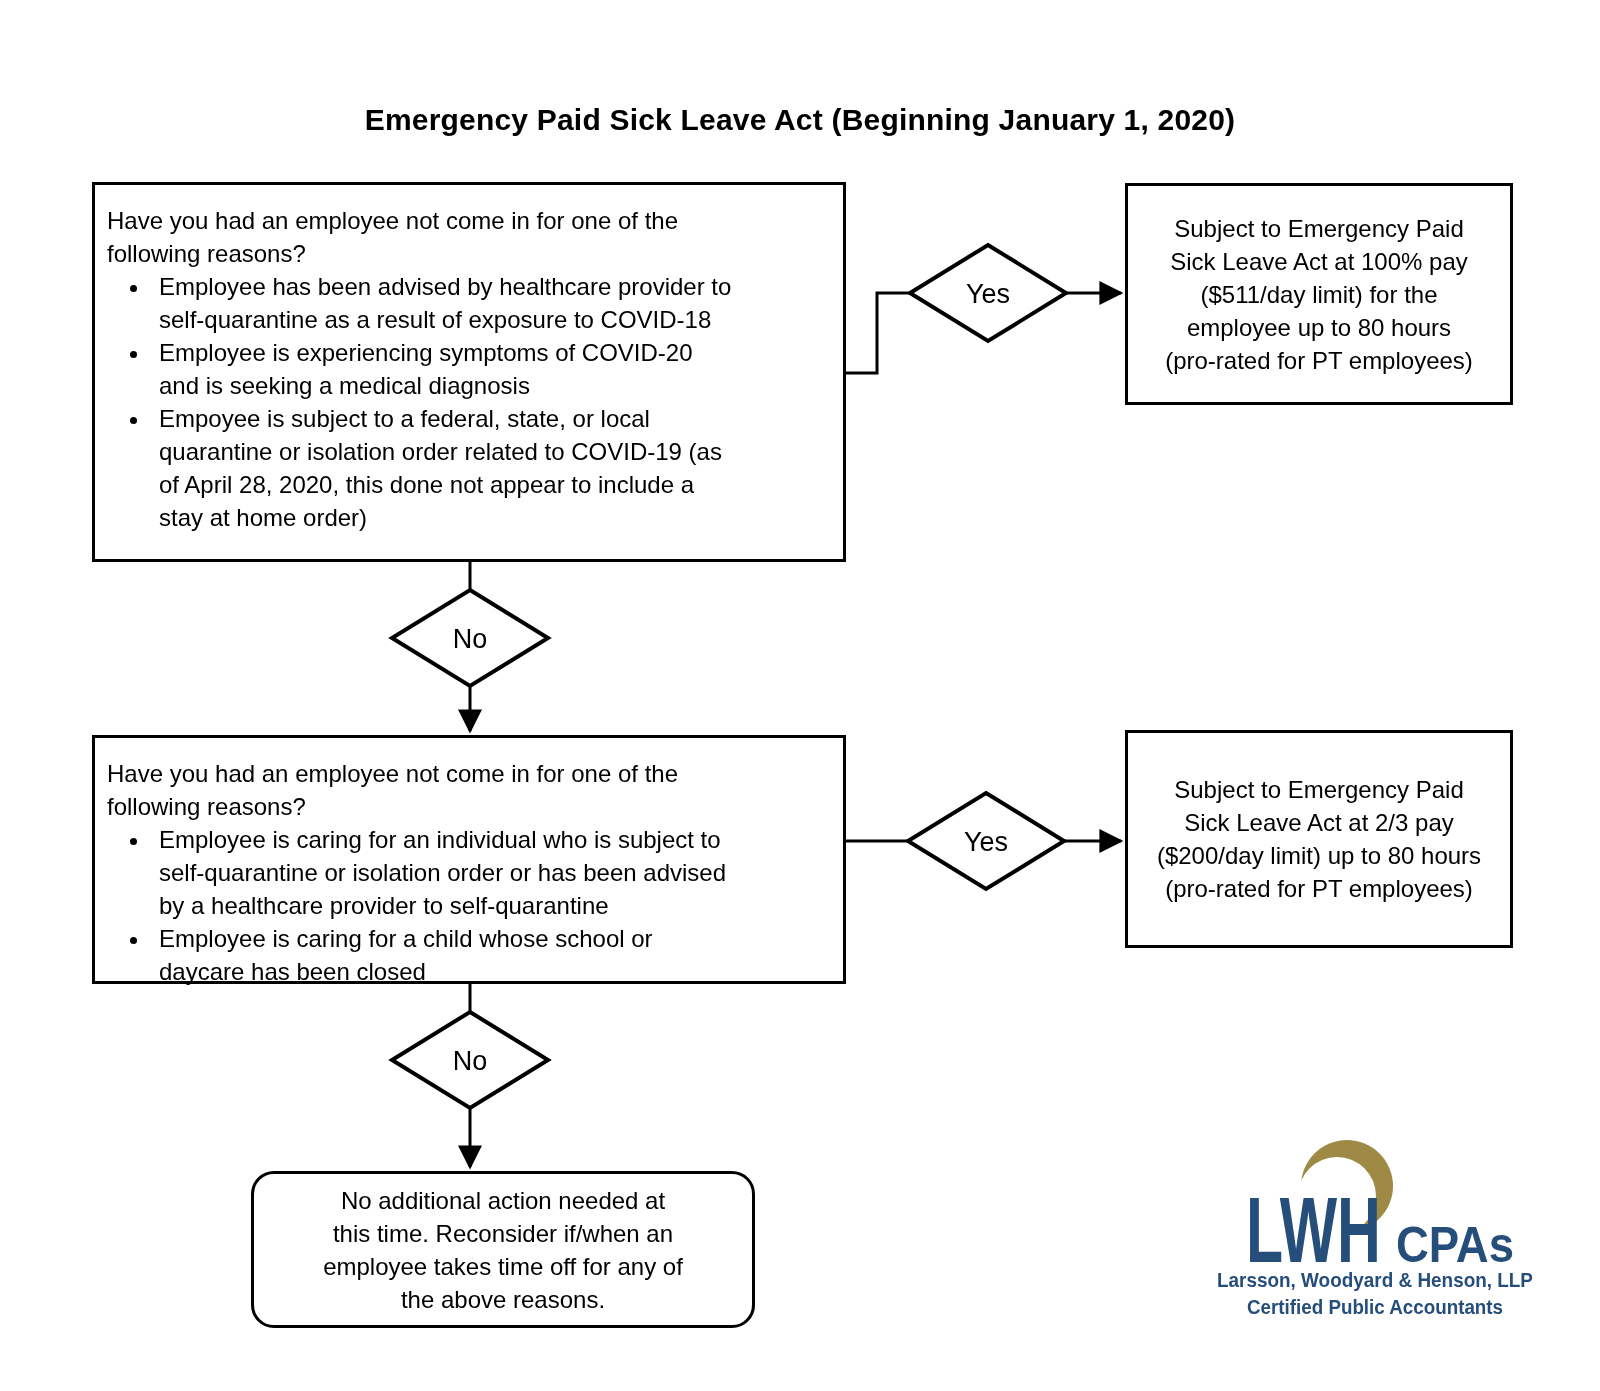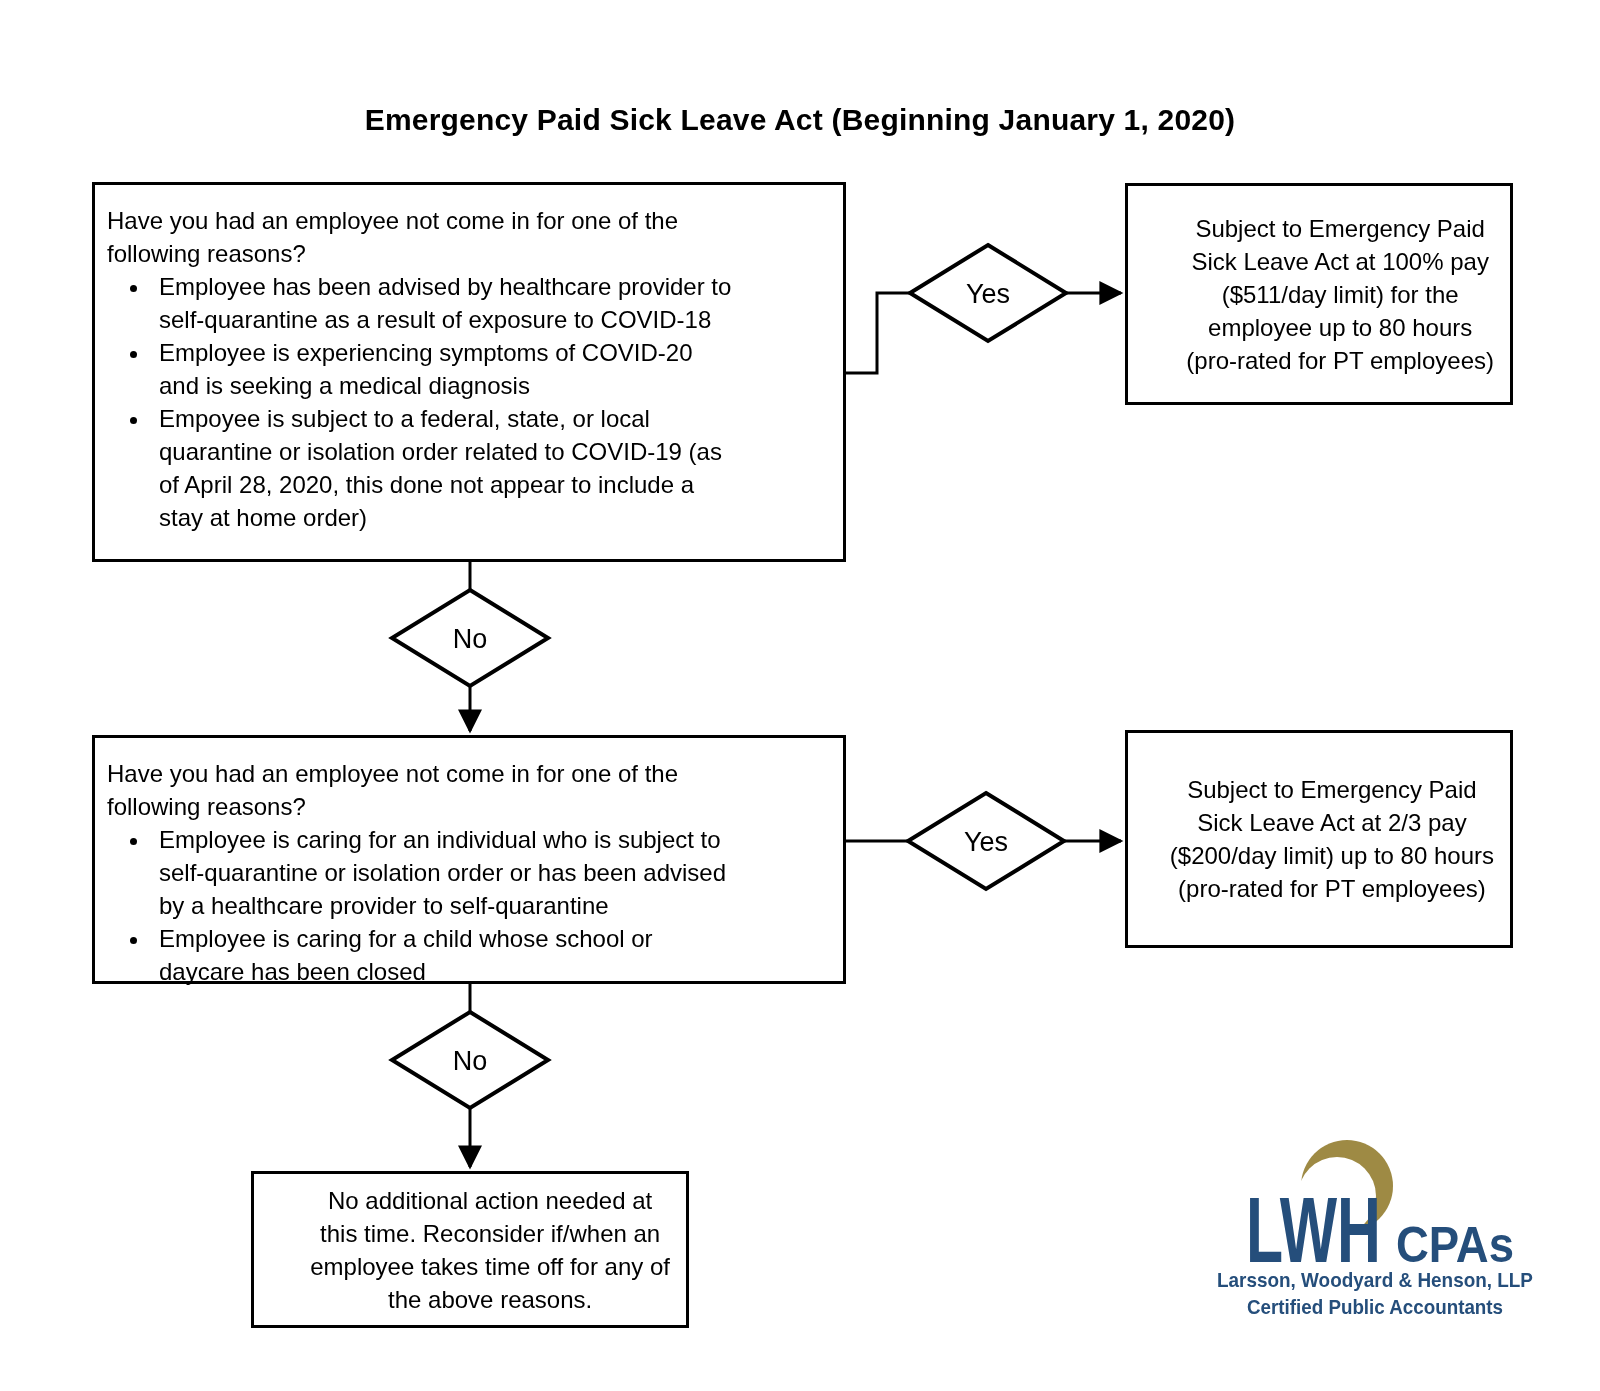--- a/index.html
+++ b/index.html
@@ -59,23 +59,23 @@
     font-size: 24px;
     line-height: 33px;
   }
   .q-box { padding: 19px 12px; }
   .q-intro { margin: 0; white-space: pre-line; }
   .q-box ul { margin: 0; padding: 0 0 0 44px; }
   .q-box li { white-space: pre-line; padding-left: 8px; }
   .center-box {
     display: flex;
     align-items: center;
-    justify-content: flex-end;
+    justify-content: center;
     text-align: center;
-    padding: 0 16px;
+    padding: 0 8px;
   }
   .center-box p { margin: 0; white-space: pre-line; }
   .logo {
     position: absolute;
     left: 1180px; top: 1105px;
     width: 380px; height: 240px;
   }
   .logo svg { display: block; }
   .logo-acronym {
     font-family: "Liberation Sans", sans-serif;
@@ -168,21 +168,21 @@
     </ul>
   </div>
 
   <div class="box center-box" style="left:1125px; top:730px; width:388px; height:218px;">
     <p>Subject to Emergency Paid
 Sick Leave Act at 2/3 pay
 ($200/day limit) up to 80 hours
 (pro-rated for PT employees)</p>
   </div>
 
-  <div class="box center-box" style="left:251px; top:1171px; width:438px; height:157px;">
+  <div class="box center-box" style="left:251px; top:1171px; width:504px; height:157px;border-radius:23px;">
     <p>No additional action needed at
 this time. Reconsider if/when an
 employee takes time off for any of
 the above reasons.</p>
   </div>
 
   <div class="logo">
     <svg viewBox="0 0 380 240" width="380" height="240" xmlns="http://www.w3.org/2000/svg">
       <circle cx="167" cy="81" r="46" style="fill:var(--gold);"></circle>
       <circle cx="157" cy="91" r="39" style="fill:var(--paper);"></circle>

